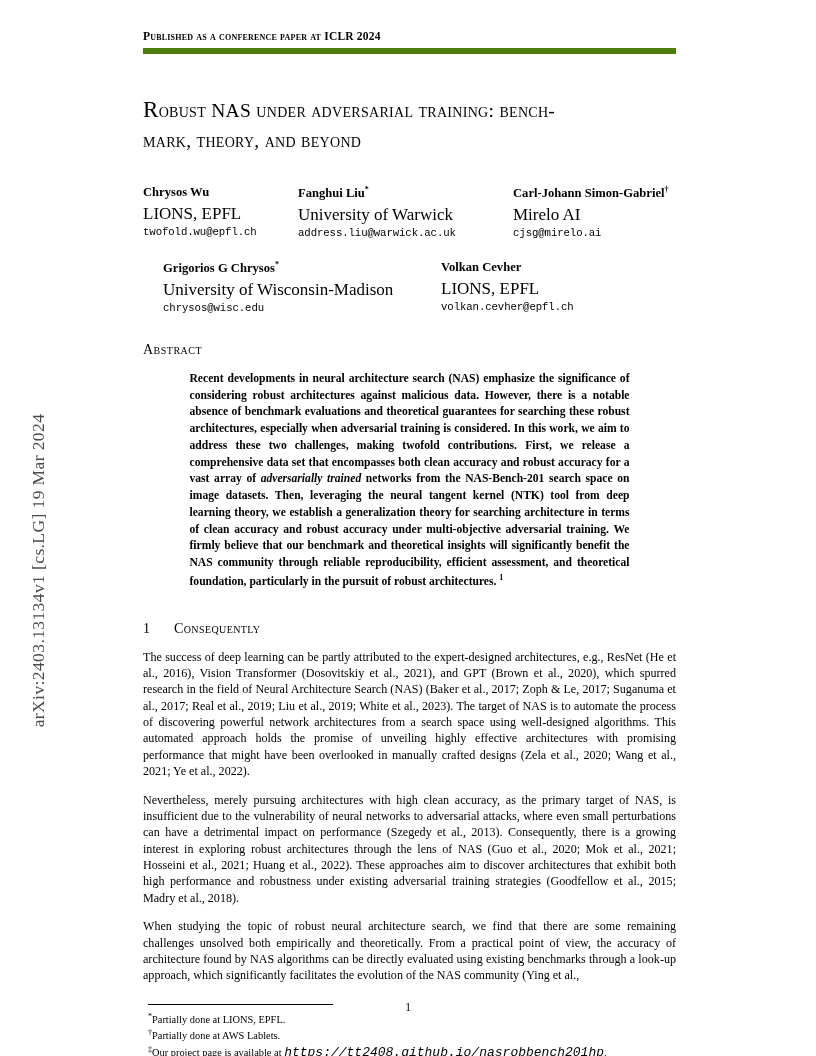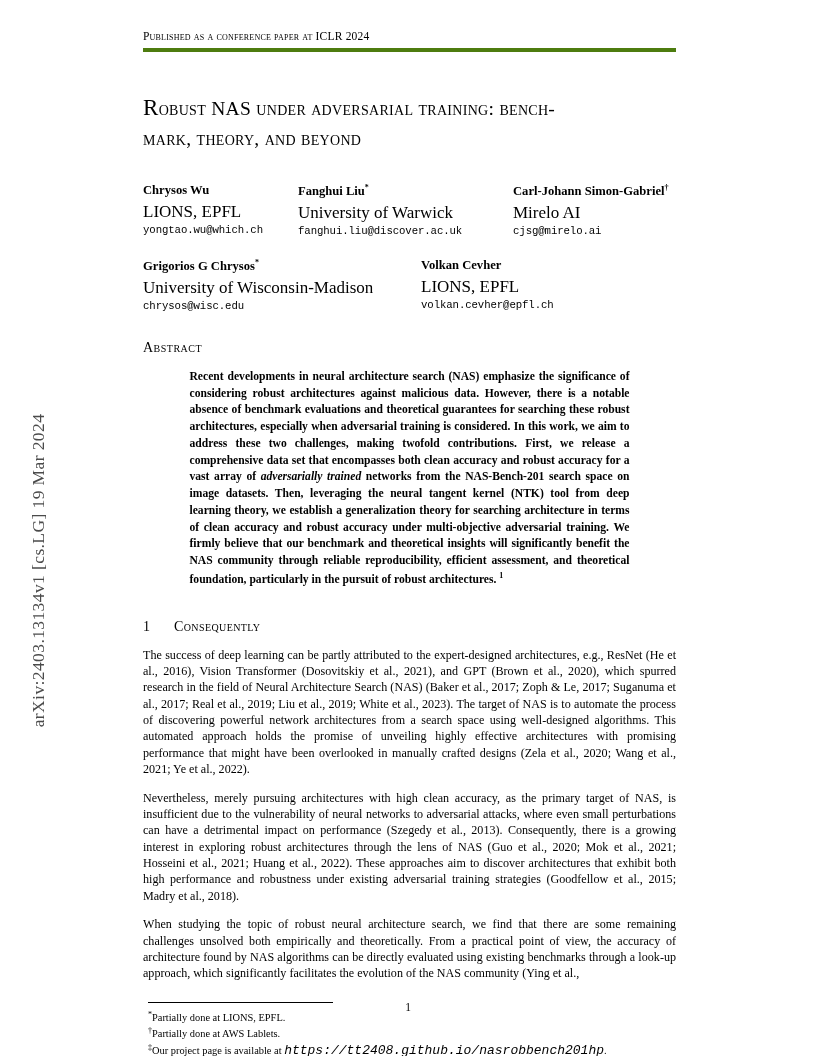--- a/index.html
+++ b/index.html
@@ -35,21 +35,22 @@
     position: absolute;
     left: 143px;
     top: 30px;
     width: 533px;
   }
   .runhead {
     font-size: 11.5px;
     font-variant: small-caps;
     letter-spacing: 0.2px;
     padding-bottom: 6px;
-    border-bottom: 4px solid #4d7c0f;
+    border-bottom: 6px solid #4d7c0f;
+    font-weight: bold;
   }
   .title {
     margin-top: 40px;
     font-size: 19.5px;
     line-height: 1.42;
     font-variant: small-caps;
     letter-spacing: 0.3px;
   }
   .title .big {
     font-size: 23px;
@@ -153,34 +154,34 @@
     <div class="title">
       <span class="big">R</span><span>obust NAS under adversarial training: bench-</span><br>
       <span>mark, theory, and beyond</span>
     </div>
 
     <div class="authors">
       <div class="author-row">
         <div class="author-col c1">
           <div class="author-name">Chrysos Wu</div>
           <div class="author-aff">LIONS, EPFL</div>
-          <div class="author-mail">yongtao.wu@which.ch</div>
+          <div class="author-mail">twofold.wu@epfl.ch</div>
         </div>
         <div class="author-col c2">
           <div class="author-name"><span>Fanghui Liu</span><span class="sup">*</span></div>
           <div class="author-aff">University of Warwick</div>
-          <div class="author-mail">fanghui.liu@discover.ac.uk</div>
+          <div class="author-mail">address.liu@warwick.ac.uk</div>
         </div>
         <div class="author-col c3">
           <div class="author-name"><span>Carl-Johann Simon-Gabriel</span><span class="sup">†</span></div>
           <div class="author-aff">Mirelo AI</div>
           <div class="author-mail">cjsg@mirelo.ai</div>
         </div>
       </div>
-      <div class="author-row" style="margin-top:12px;">
+      <div class="author-row" style="margin-top:12px;justify-content:center;">
         <div class="author-col c1" style="width:278px">
           <div class="author-name"><span>Grigorios G Chrysos</span><span class="sup">*</span></div>
           <div class="author-aff">University of Wisconsin-Madison</div>
           <div class="author-mail">chrysos@wisc.edu</div>
         </div>
         <div class="author-col c2">
           <div class="author-name">Volkan Cevher</div>
           <div class="author-aff">LIONS, EPFL</div>
           <div class="author-mail">volkan.cevher@epfl.ch</div>
         </div>

